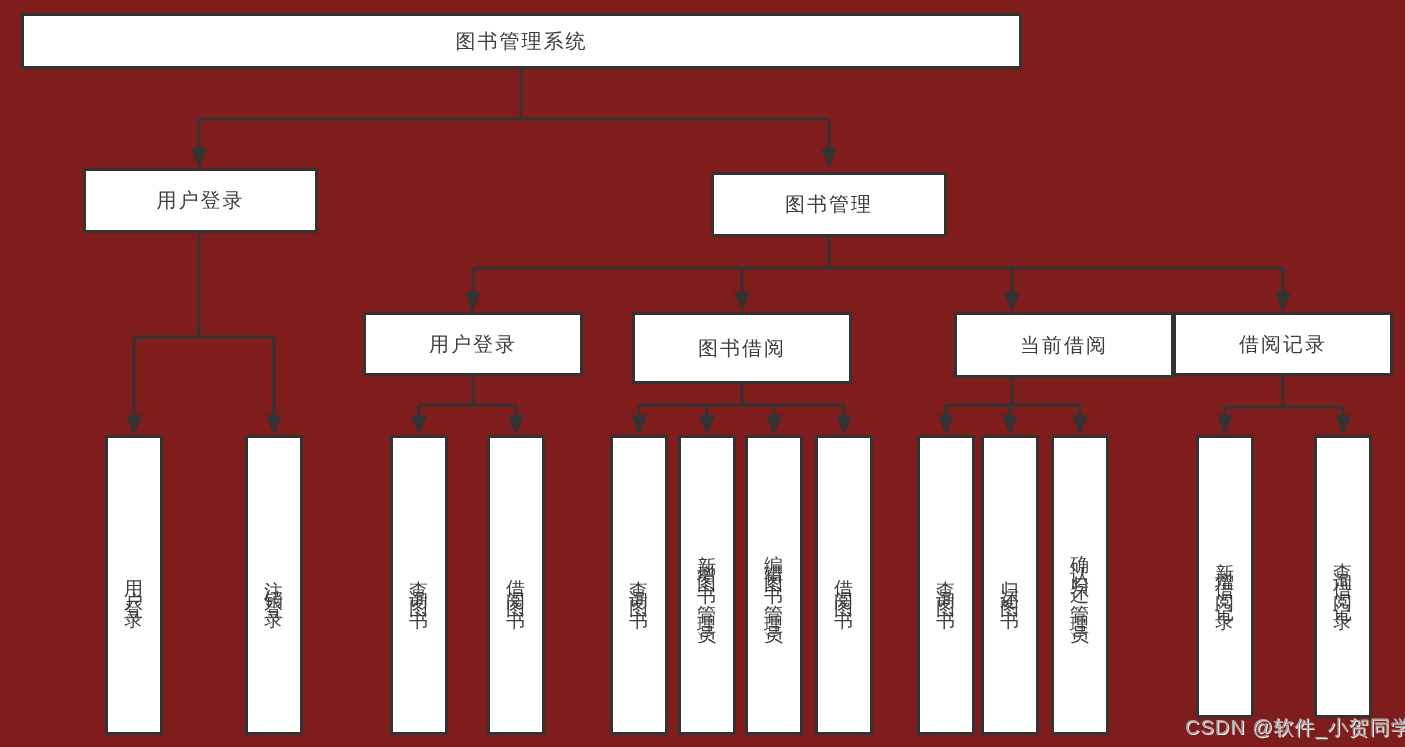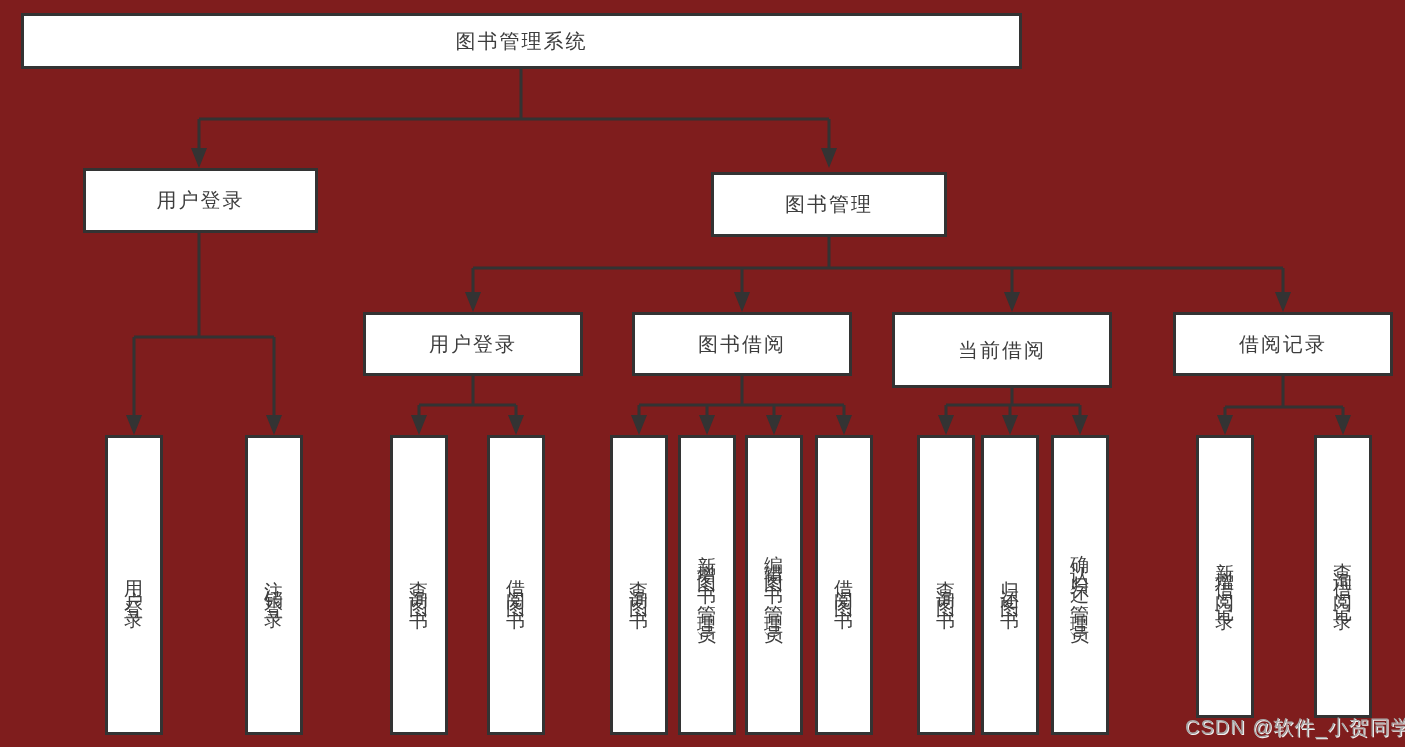--- a/index.html
+++ b/index.html
@@ -91,22 +91,22 @@
       <polygon points="1335,415 1351,415 1343,435"></polygon>
     </g>
   </svg>
 
   <div class="box hbox" style="left:21px; top:13px; width:1001px; height:56px;">图书管理系统</div>
 
   <div class="box hbox" style="left:83px; top:168px; width:235px; height:65px;">用户登录</div>
   <div class="box hbox" style="left:711px; top:172px; width:236px; height:65px;">图书管理</div>
 
   <div class="box hbox" style="left:363px; top:312px; width:220px; height:64px;">用户登录</div>
-  <div class="box hbox" style="left:632px; top:312px; width:220px; height:64px;text-align:center;">图书借阅</div>
-  <div class="box hbox" style="left:892px; top:312px; width:220px; height:76px;">当前借阅</div>
+  <div class="box hbox" style="left:632px; top:312px; width:220px; height:72px;text-align:center;">图书借阅</div>
+  <div class="box hbox" style="left:954px; top:312px; width:220px; height:66px;">当前借阅</div>
   <div class="box hbox" style="left:1173px; top:312px; width:220px; height:64px;">借阅记录</div>
 
   <div class="box leaf" style="left:105px; top:435px; width:58px; height:300px;">用户登录</div>
   <div class="box leaf" style="left:245px; top:435px; width:58px; height:300px;">注销登录</div>
 
   <div class="box leaf" style="left:390px; top:435px; width:58px; height:300px;">查询图书</div>
   <div class="box leaf" style="left:487px; top:435px; width:58px; height:300px;">借阅图书</div>
 
   <div class="box leaf" style="left:610px; top:435px; width:58px; height:300px;">查询图书</div>
   <div class="box leaf" style="left:678px; top:435px; width:58px; height:300px;">新增图书（管理员）</div>

